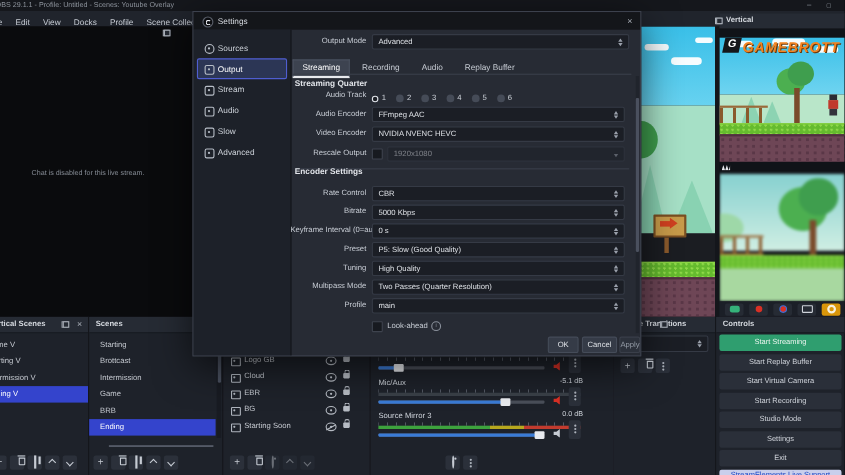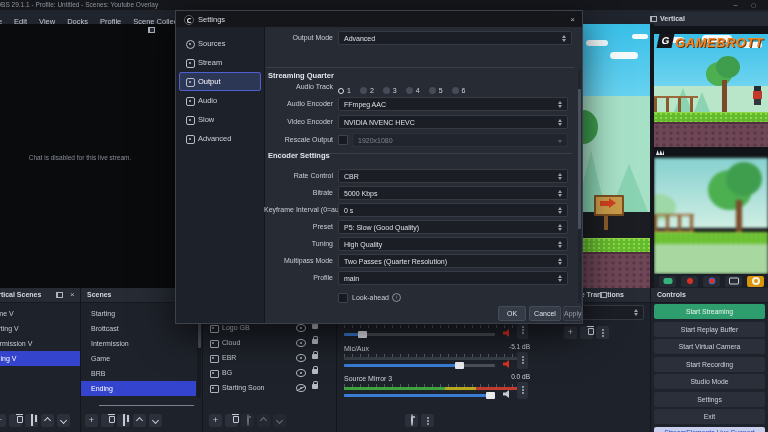--- a/index.html
+++ b/index.html
@@ -465,27 +465,27 @@
     <div id="dlg-titlebar">
       <div id="dlg-logo"></div>
       <div id="dlg-title">Settings</div>
       <div id="dlg-close">×</div>
     </div>
     <div id="dlg-sidebar">
         <div class="sb-item">
           <div class="sb-ic round"></div>
           <div class="sb-label">Sources</div>
         </div>
+        <div class="sb-item selected">
+          <div class="sb-ic"></div>
+          <div class="sb-label">Output</div>
+        </div>
         <div class="sb-item">
           <div class="sb-ic"></div>
           <div class="sb-label">Stream</div>
-        </div>
-        <div class="sb-item selected">
-          <div class="sb-ic"></div>
-          <div class="sb-label">Output</div>
         </div>
         <div class="sb-item">
           <div class="sb-ic"></div>
           <div class="sb-label">Audio</div>
         </div>
         <div class="sb-item">
           <div class="sb-ic"></div>
           <div class="sb-label">Slow</div>
         </div>
         <div class="sb-item">
@@ -496,20 +496,21 @@
 
     <div class="dlg-label" id="dlg-outputmode-label">Output Mode</div>
     <div class="dlg-field" id="dlg-outputmode">
       <span class="fval">Advanced</span>
       <div class="stepper">
           <div class="tri u"></div>
           <div class="tri d"></div>
         </div>
     </div>
 
+    <div id="dlg-tabs"><div class="tab active" style="display: inline-block;">Streaming</div><div class="tab" style="display: inline-block;">Recording</div><div class="tab" style="display: inline-block;">Audio</div><div class="tab" style="display: inline-block;">Replay Buffer</div></div>
     <div id="dlg-tabline"></div>
 
     <div id="dlg-content">
       <div class="sec-head" style="top:2px;">Streaming Quarter</div>
 
       <div class="drow-label" style="top:14px;">Audio Track</div>
       <div id="audio-track-radios"><span class="radio sel"></span><span class="radio-num">1</span><span class="radio"></span><span class="radio-num">2</span><span class="radio"></span><span class="radio-num">3</span><span class="radio"></span><span class="radio-num">4</span><span class="radio"></span><span class="radio-num">5</span><span class="radio"></span><span class="radio-num">6</span></div>
 
       <div class="drow-label" style="top:31px;">Audio Encoder</div>
       <div class="dlg-field drow-field" style="top:28px;">

